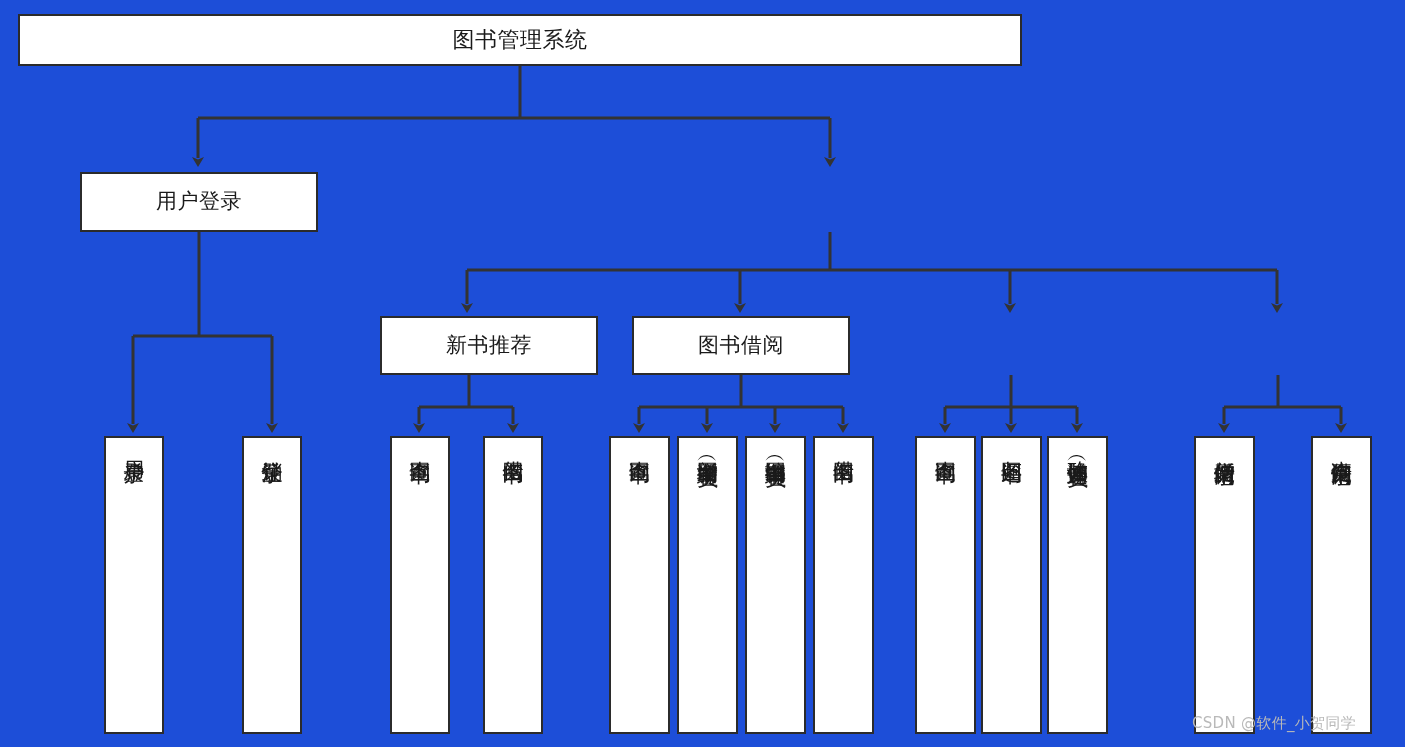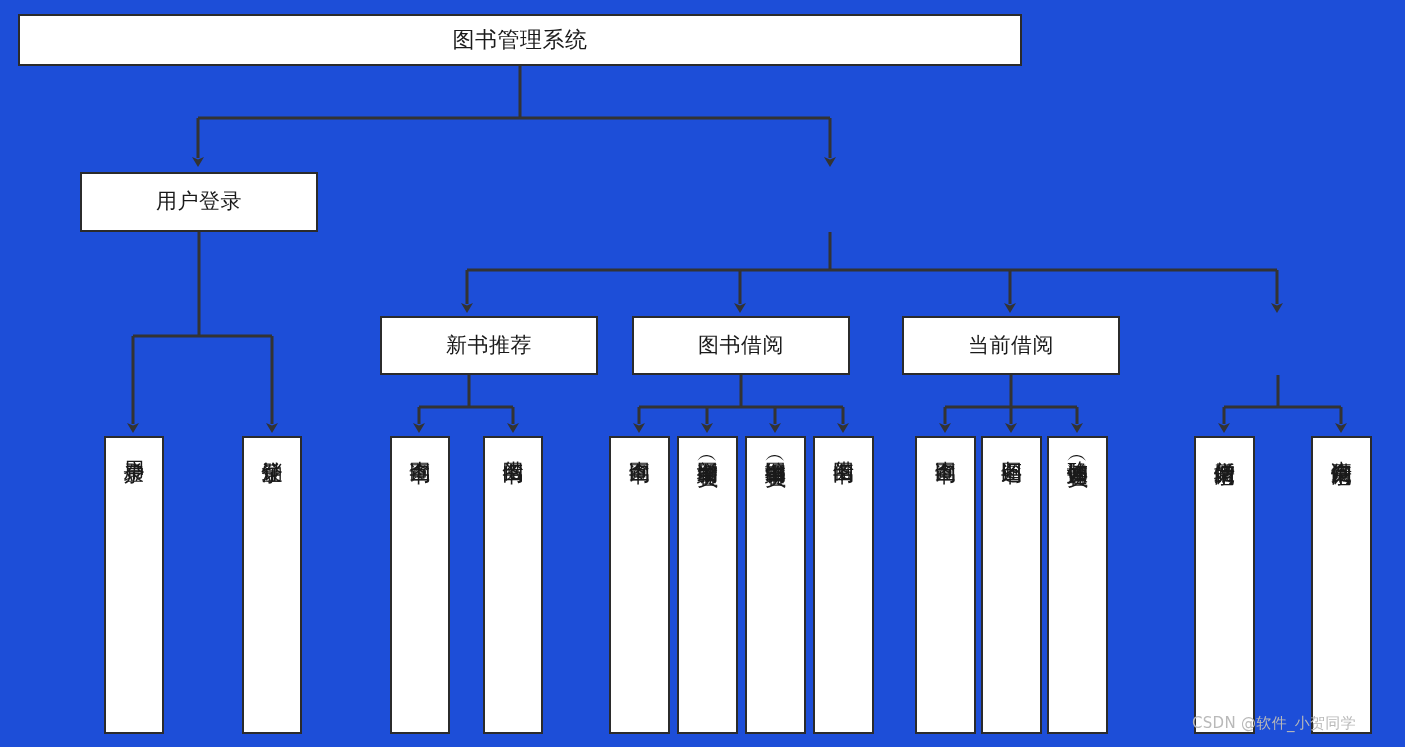--- a/index.html
+++ b/index.html
@@ -133,23 +133,20 @@
 
 
   <div class="node node-h" style="left:380px; top:316px; width:218px; height:59px;">
     <span>新书推荐</span>
   </div>
 
   <div class="node node-h" style="left:632px; top:316px; width:218px; height:59px;">
     <span>图书借阅</span>
   </div>
 
-  <div class="node node-h" style="left:902px; top:316px; width:218px; height:59px;">
-    <span>当前借阅</span>
-  </div>
 
 
   <div class="node node-leaf" style="left:104px; top:436px; width:60px; height:298px;">
     <span class="vtext">用户登录</span>
   </div>
 
   <div class="node node-leaf" style="left:242px; top:436px; width:60px; height:298px;">
     <span class="vtext">注销登录</span>
   </div>
 

